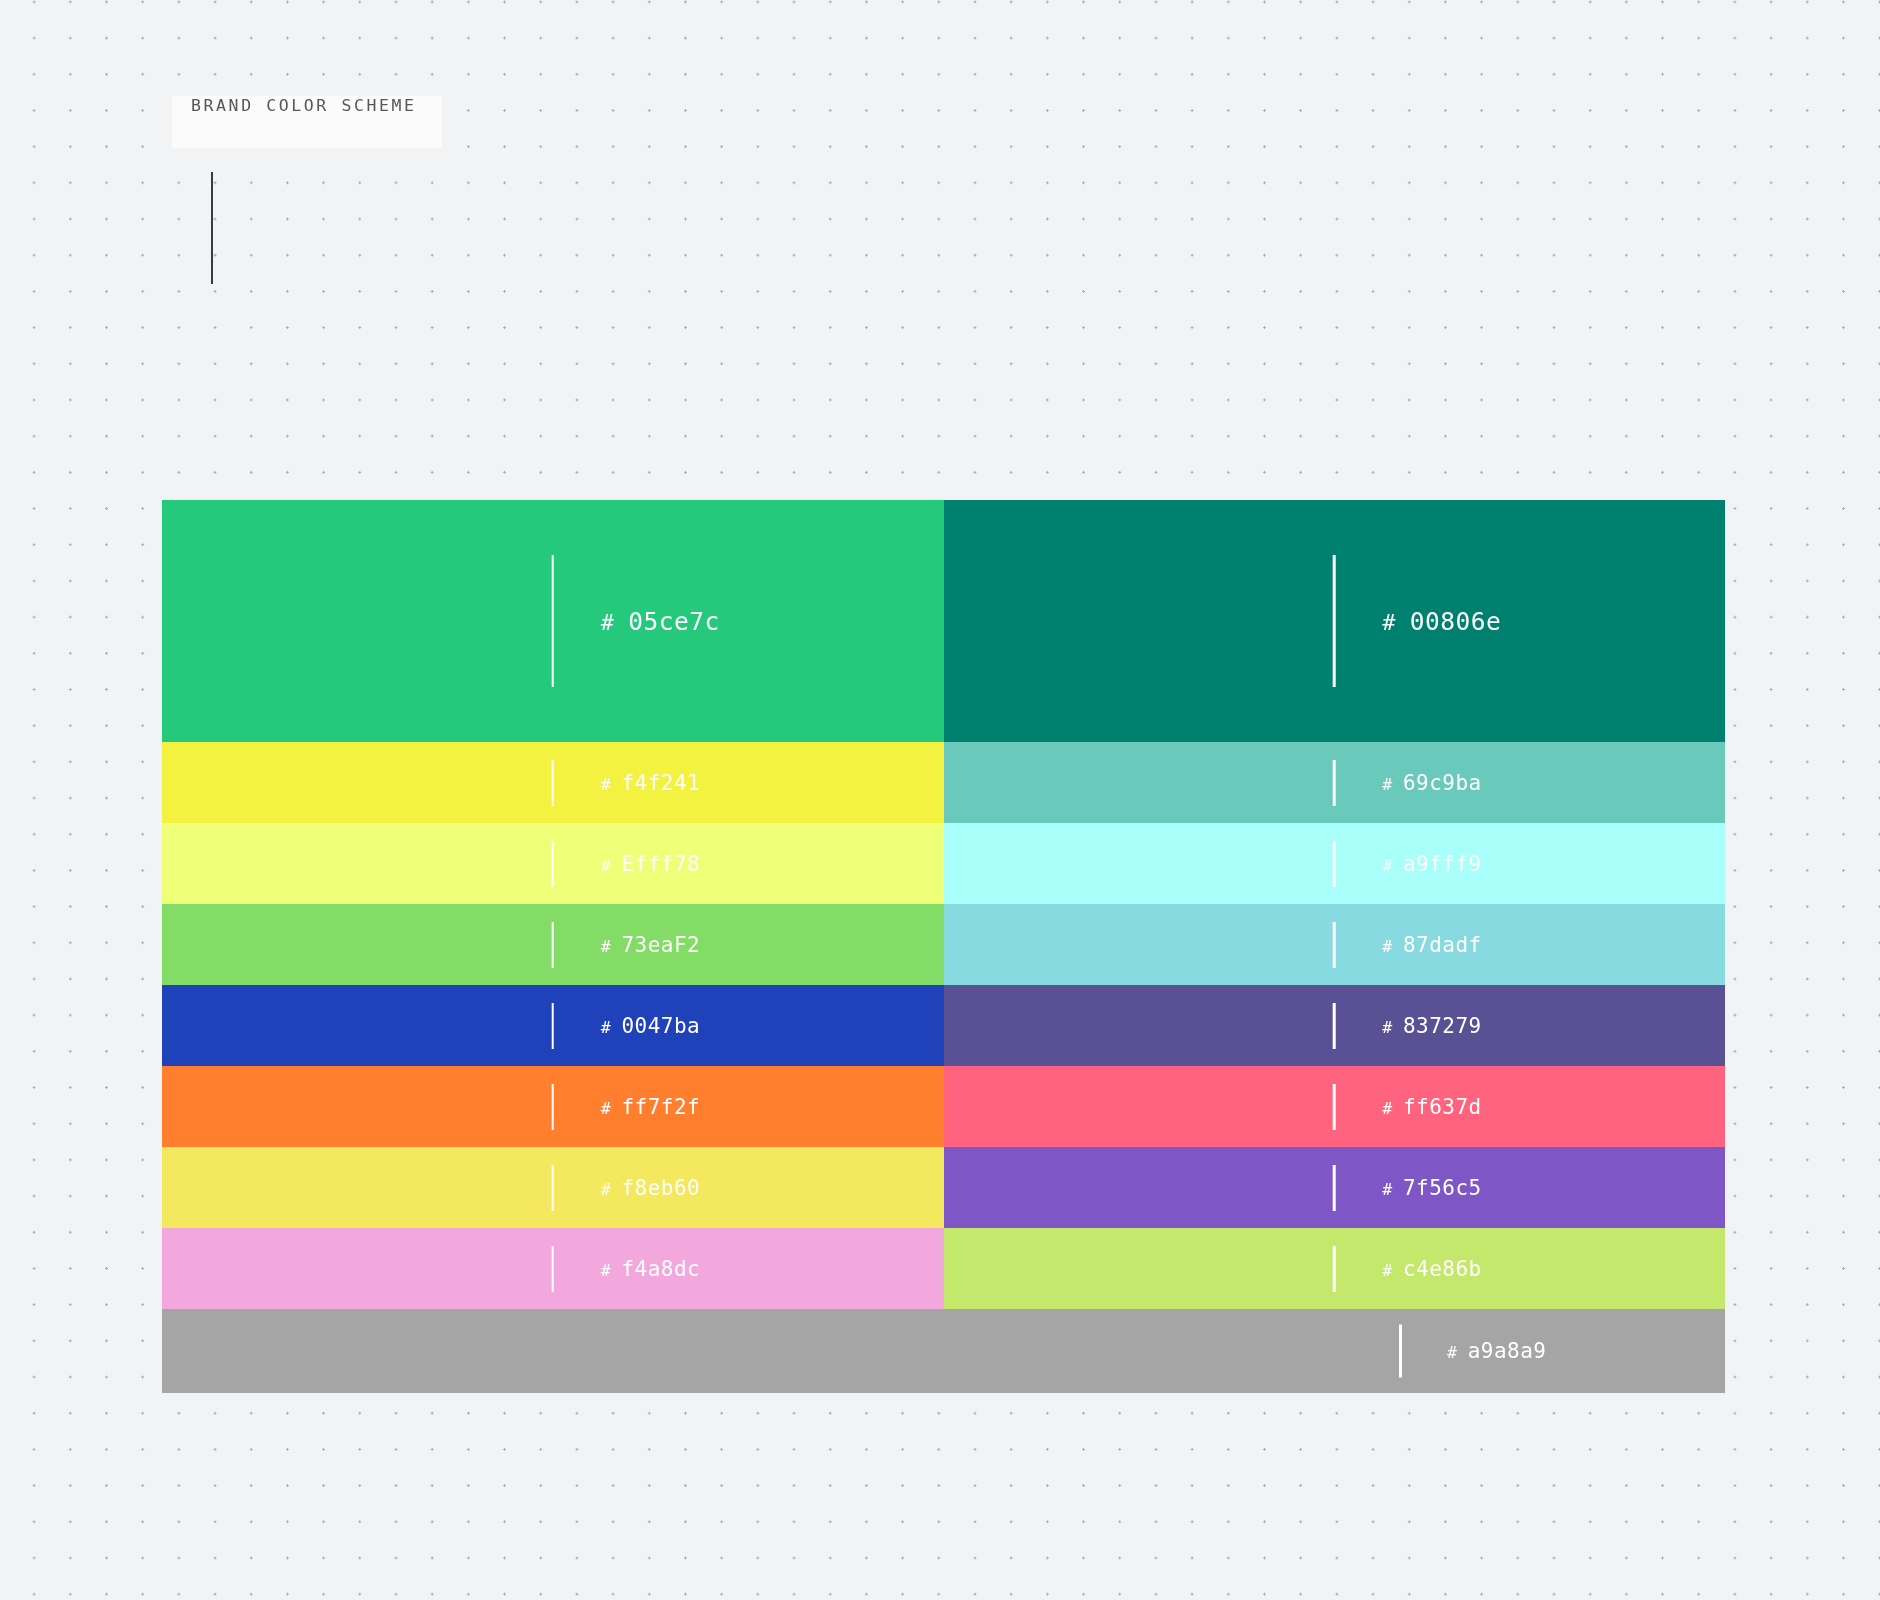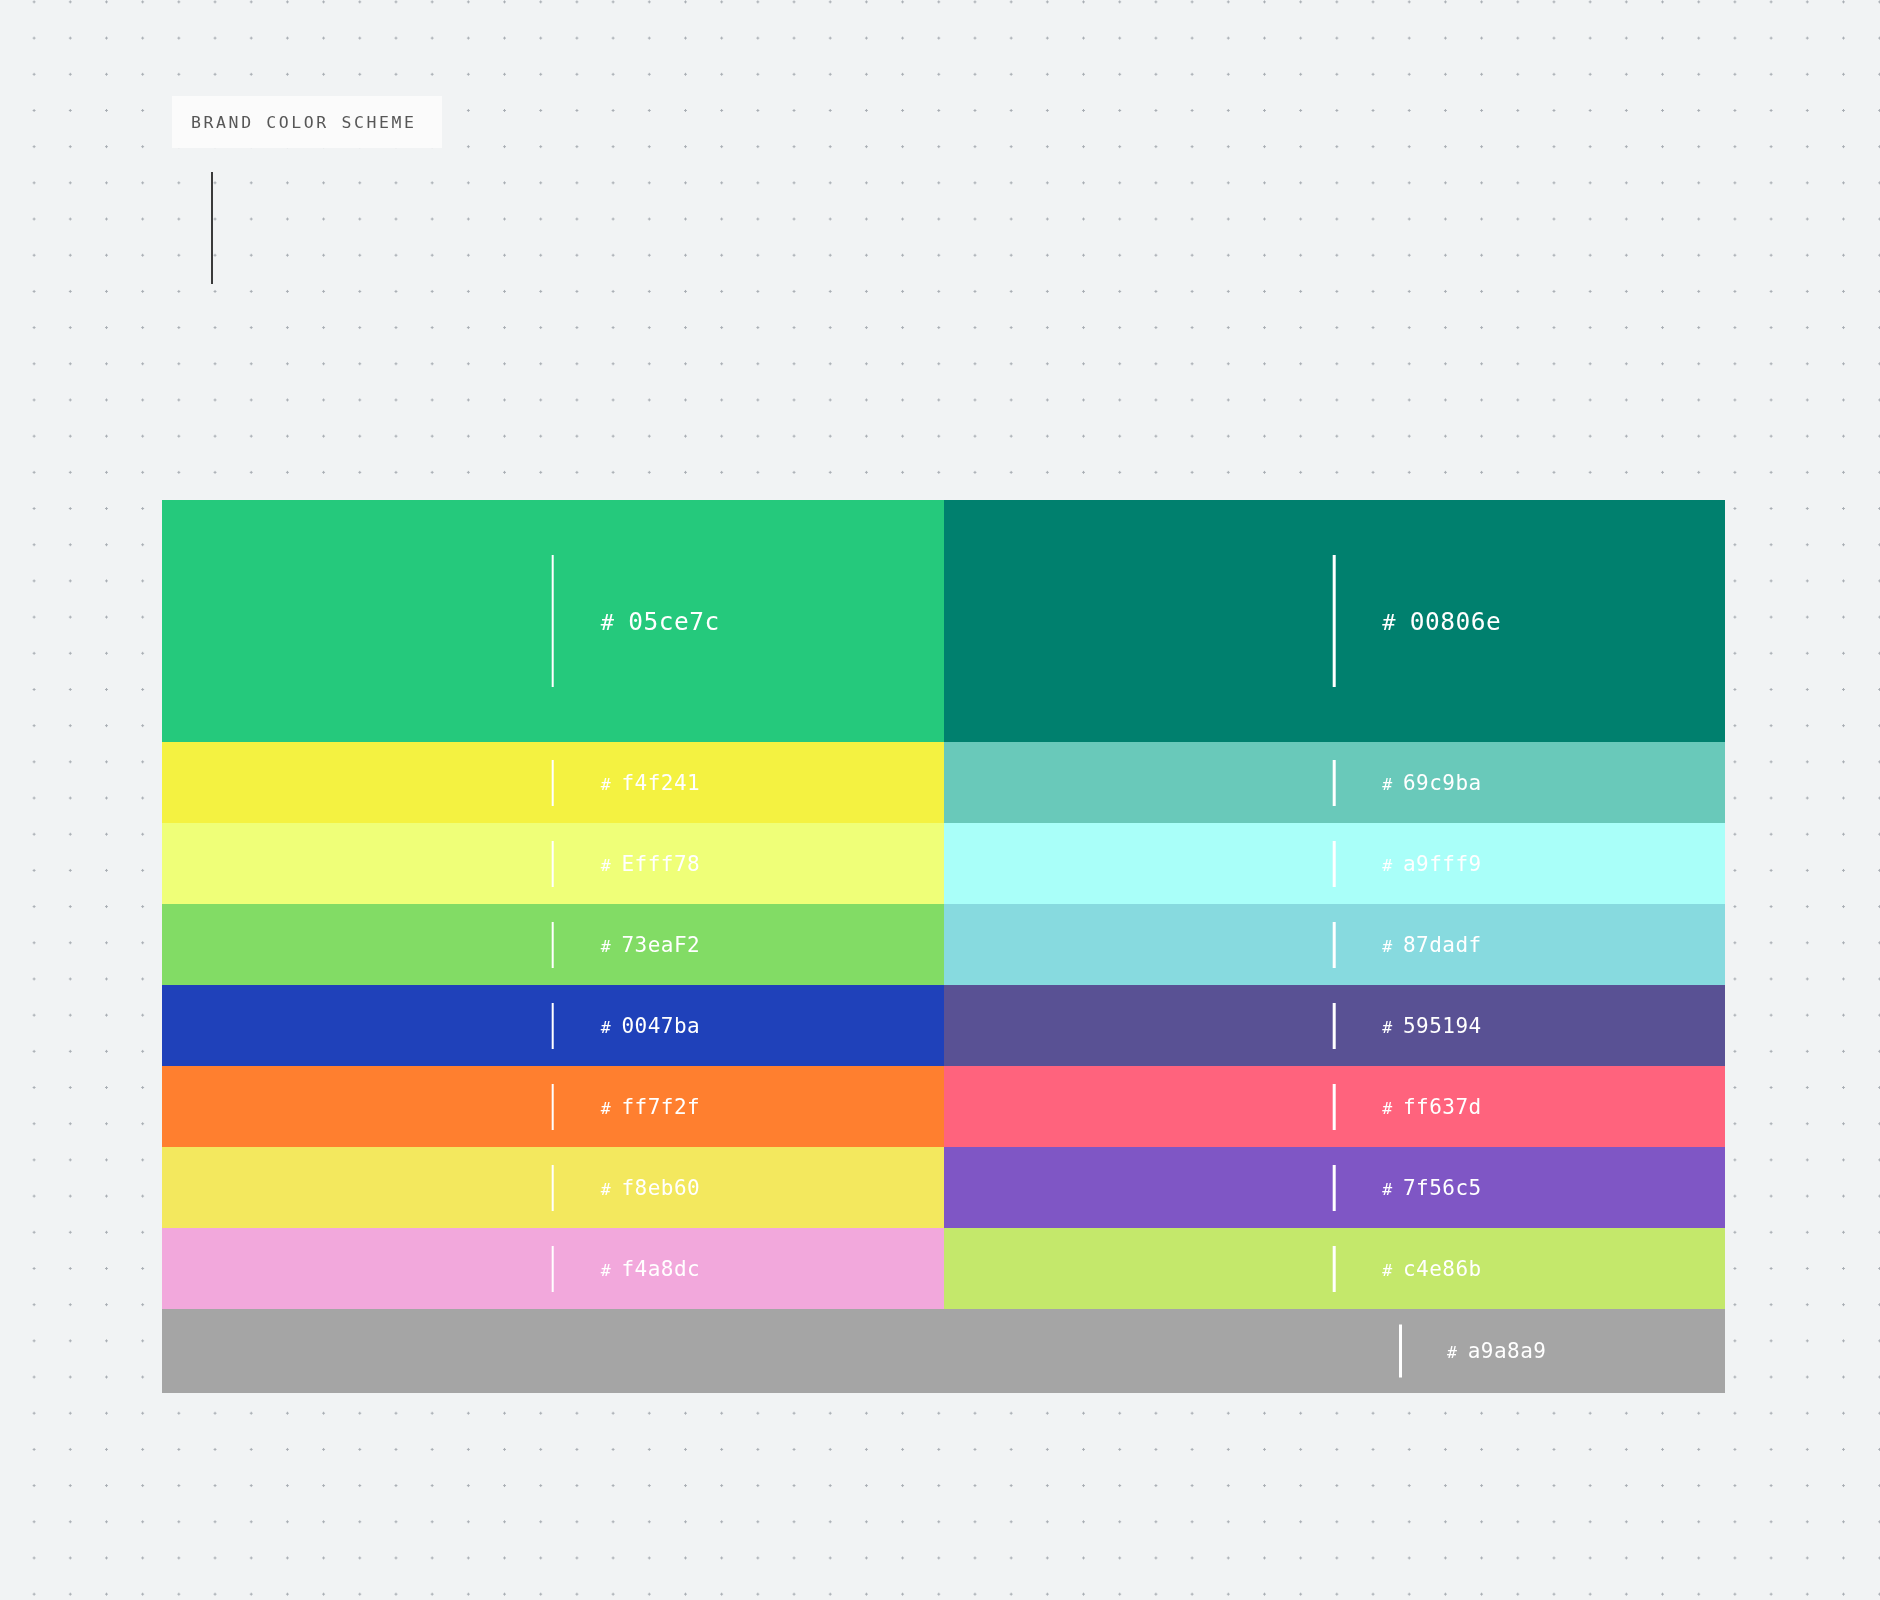--- a/index.html
+++ b/index.html
@@ -22,21 +22,20 @@
 
   
   #title-block {
     position: absolute;
     left: 172px;
     top: 96px;
     width: 270px;
     height: 52px;
     background: #fbfbfb;
     display: flex;
-    align-items: center;
     padding-left: 19px;
   }
 
   #title-text {
     font-family: "DejaVu Sans Mono", "Liberation Mono", monospace;
     font-size: 16.5px;
     letter-spacing: 2.6px;
     color: #575757;
     white-space: nowrap;
   }
@@ -204,21 +203,21 @@
         <div class="tick"></div>
         <div class="hex-label">
           <span class="hex-hash">#</span>
           <span class="hex-value">0047ba</span>
         </div>
       </div>
       <div class="swatch half" style="background: rgb(89, 81, 148);">
         <div class="tick"></div>
         <div class="hex-label">
           <span class="hex-hash">#</span>
-          <span class="hex-value">595194</span>
+          <span class="hex-value">837279</span>
         </div>
       </div>
     </div>
     <div class="swatch-row row-std">
       <div class="swatch half" style="background: rgb(255, 127, 47);">
         <div class="tick"></div>
         <div class="hex-label">
           <span class="hex-hash">#</span>
           <span class="hex-value">ff7f2f</span>
         </div>

